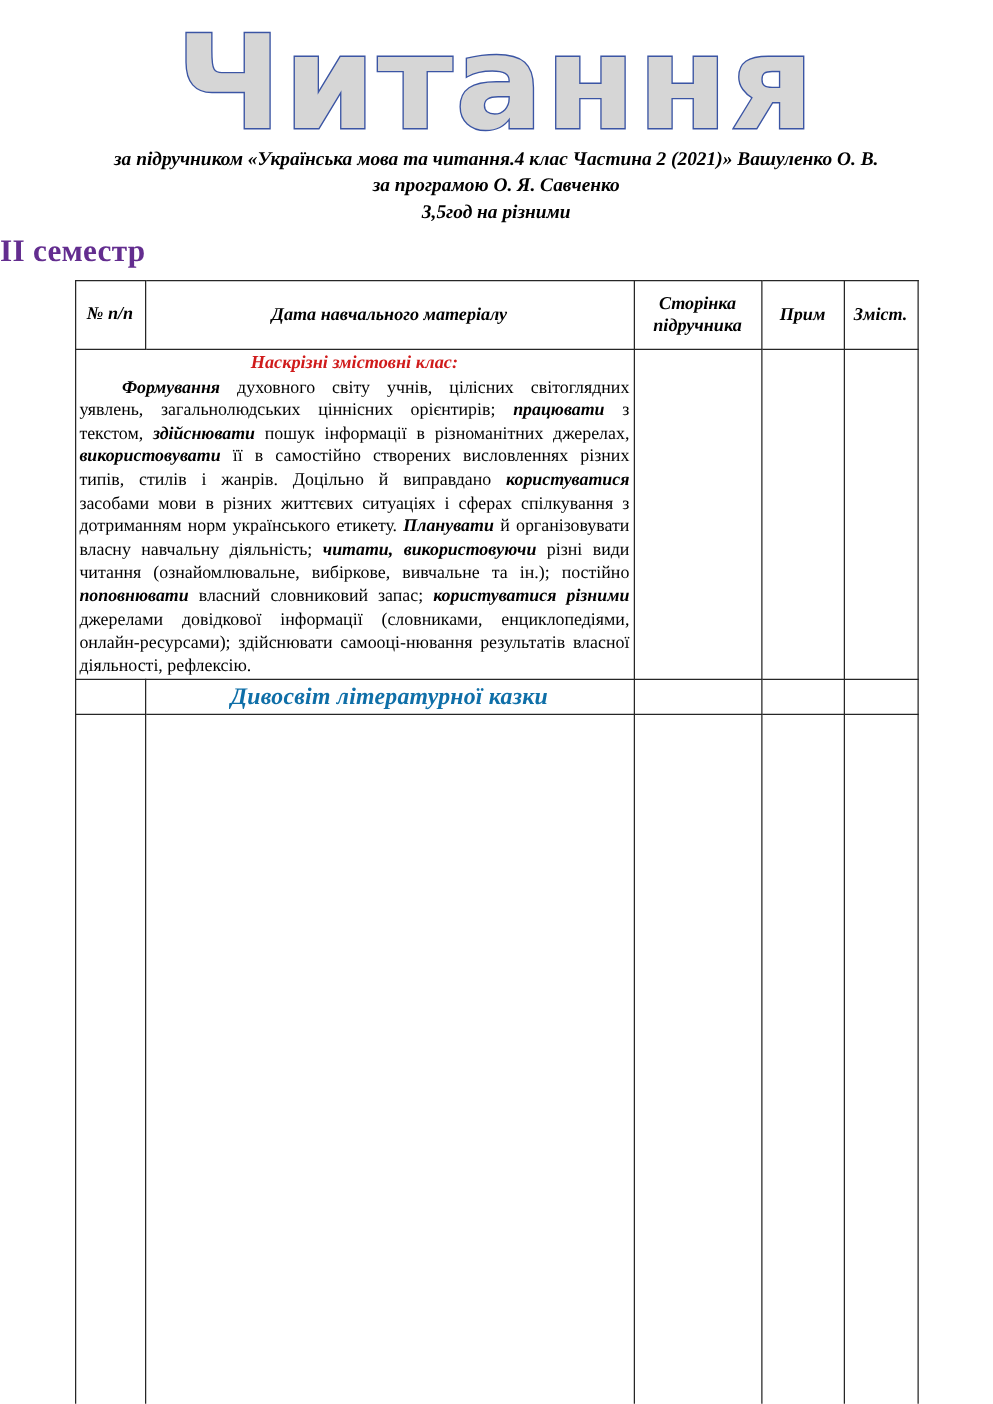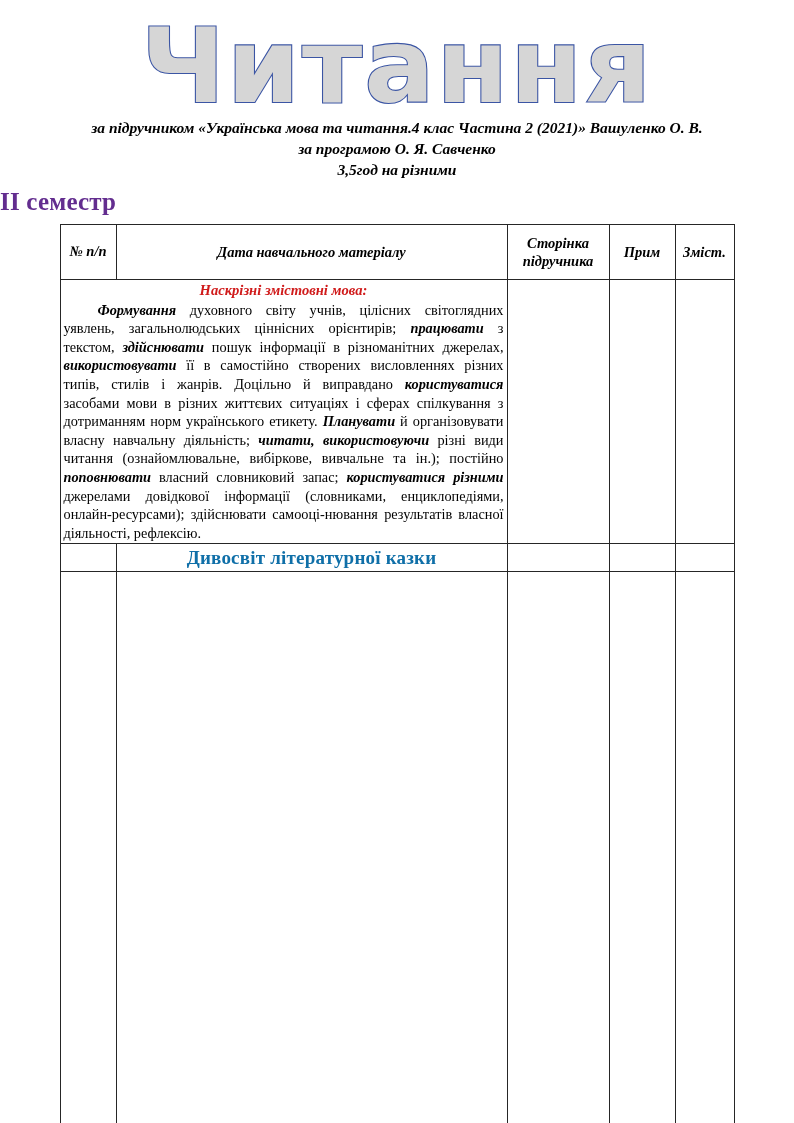--- a/index.html
+++ b/index.html
@@ -121,20 +121,21 @@
     margin-bottom: 1px;
   }
   .intro-body { text-indent: 34px; display:block; }
   .intro-body b { font-style: italic; font-weight: bold; }
 
   
   td.section-title {
     text-align: center;
     color: #0f6fa8;
     font-weight: bold;
+    font-style: italic;
     font-size: 19px;
     padding: 1px 0 2px 0;
     letter-spacing: 0.2px;
   }
   tr.section-row td { height: 25px; }
 
   
   td.num {
     text-align: center;
     font-size: 15px;
@@ -183,21 +184,21 @@
         <th class="h-num"><span>№ п/п</span></th>
         <th>Дата навчального матеріалу</th>
         <th>Сторінка підручника</th>
         <th>Прим</th>
         <th>Зміст.</th>
       </tr>
     </thead>
     <tbody id="tbody">
         <tr>
           <td class="intro" colspan="2">
-            <span class="intro-title" style="color: rgb(208, 27, 27);">Наскрізні змістовні мова:</span>
+            <span class="intro-title" style="color: rgb(208, 27, 27);">Наскрізні змістовні клас:</span>
             <span class="intro-body"><b>Формування</b> духовного світу учнів, цілісних світоглядних уявлень, загальнолюдських ціннісних орієнтирів; <b>працювати</b> з текстом, <b>здійснювати</b> пошук інформації в різноманітних джерелах, <b>використовувати</b> її в самостійно створених  висловленнях різних типів, стилів і жанрів. Доцільно й виправдано <b>користуватися</b> засобами мови в різних життєвих ситуаціях і сферах спілкування з дотриманням норм українського етикету. <b>Планувати</b> й організовувати власну навчальну діяльність; <b>читати, використовуючи</b> різні види читання (ознайомлювальне, вибіркове, вивчальне та ін.); постійно <b>поповнювати</b> власний словниковий запас; <b>користуватися різними</b> джерелами довідкової інформації (словниками, енциклопедіями, онлайн-ресурсами); здійснювати самооці-нювання результатів власної діяльності, рефлексію.</span>
           </td>
           <td></td>
           <td></td>
           <td></td>
         </tr>
         <tr class="section-row">
           <td></td>
           <td class="section-title" style="color: rgb(15, 111, 168);">Дивосвіт літературної казки</td>
           <td></td>

